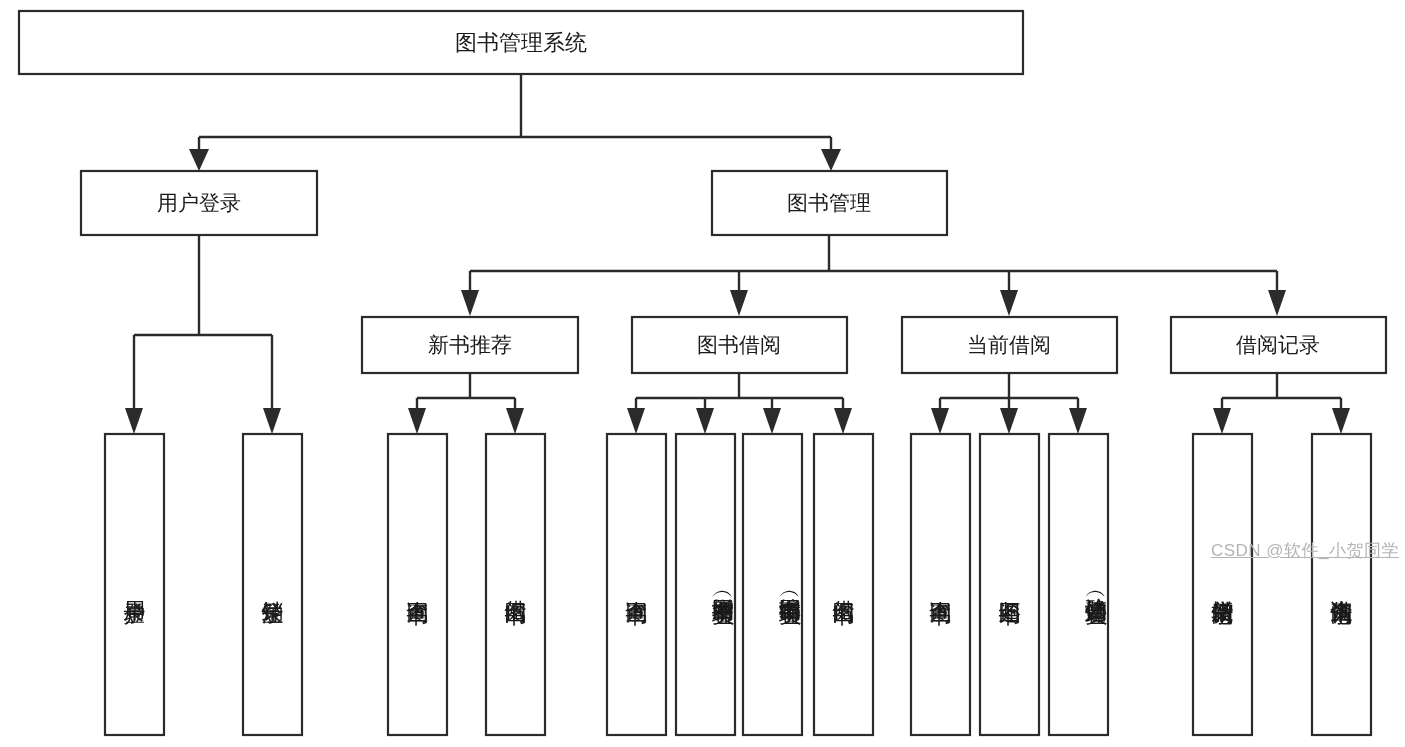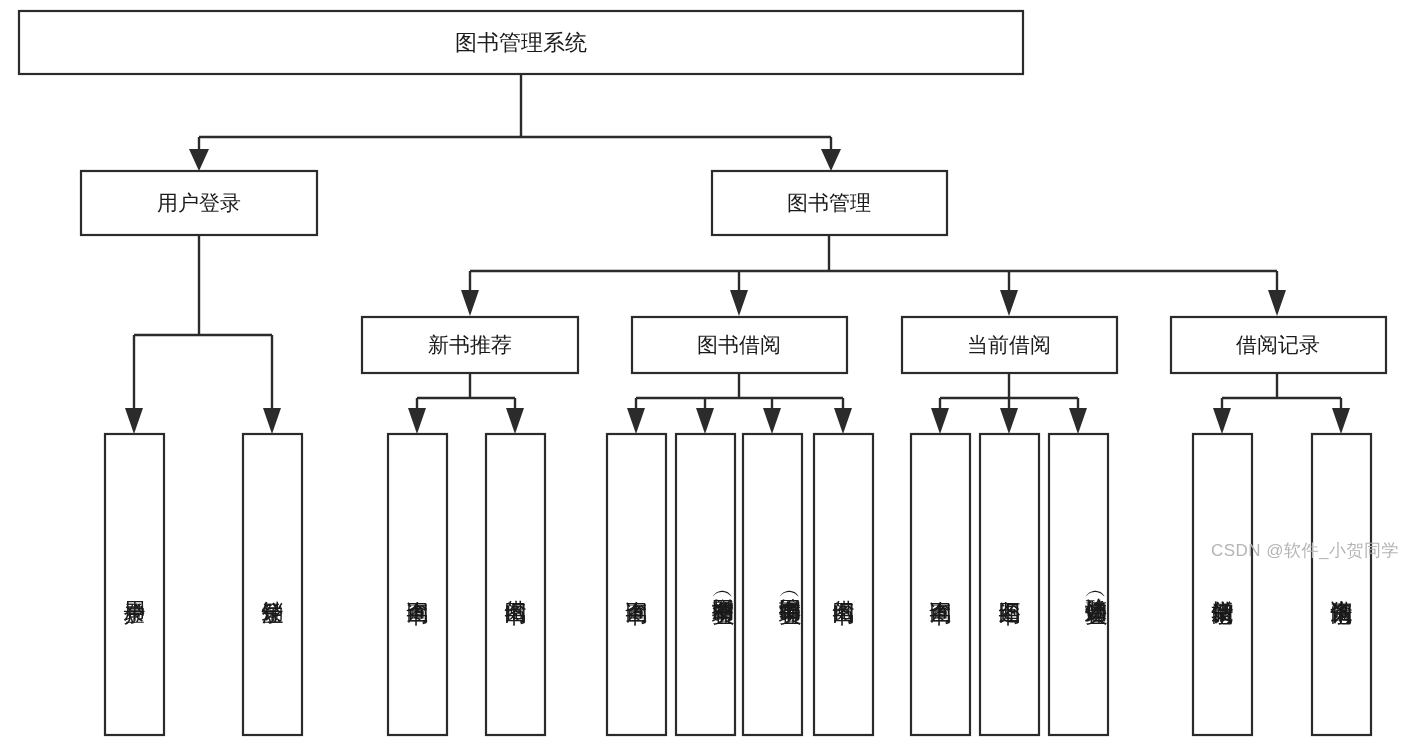--- a/index.html
+++ b/index.html
@@ -75,20 +75,21 @@
   }
   .watermark {
     position: absolute;
     right: 6px;
     bottom: 4px;
     font-family: "Liberation Sans", "DejaVu Sans", sans-serif;
     font-size: 17px;
     color: #b4b4b4;
     letter-spacing: 0.5px;
     white-space: nowrap;
+    text-decoration: underline;
   }
 </style>
 </head>
 <body>
 
 <div id="diagram-root">
 
   <svg class="diagram-canvas" viewBox="0 0 1405 747" xmlns="http://www.w3.org/2000/svg">
 
     <g>

